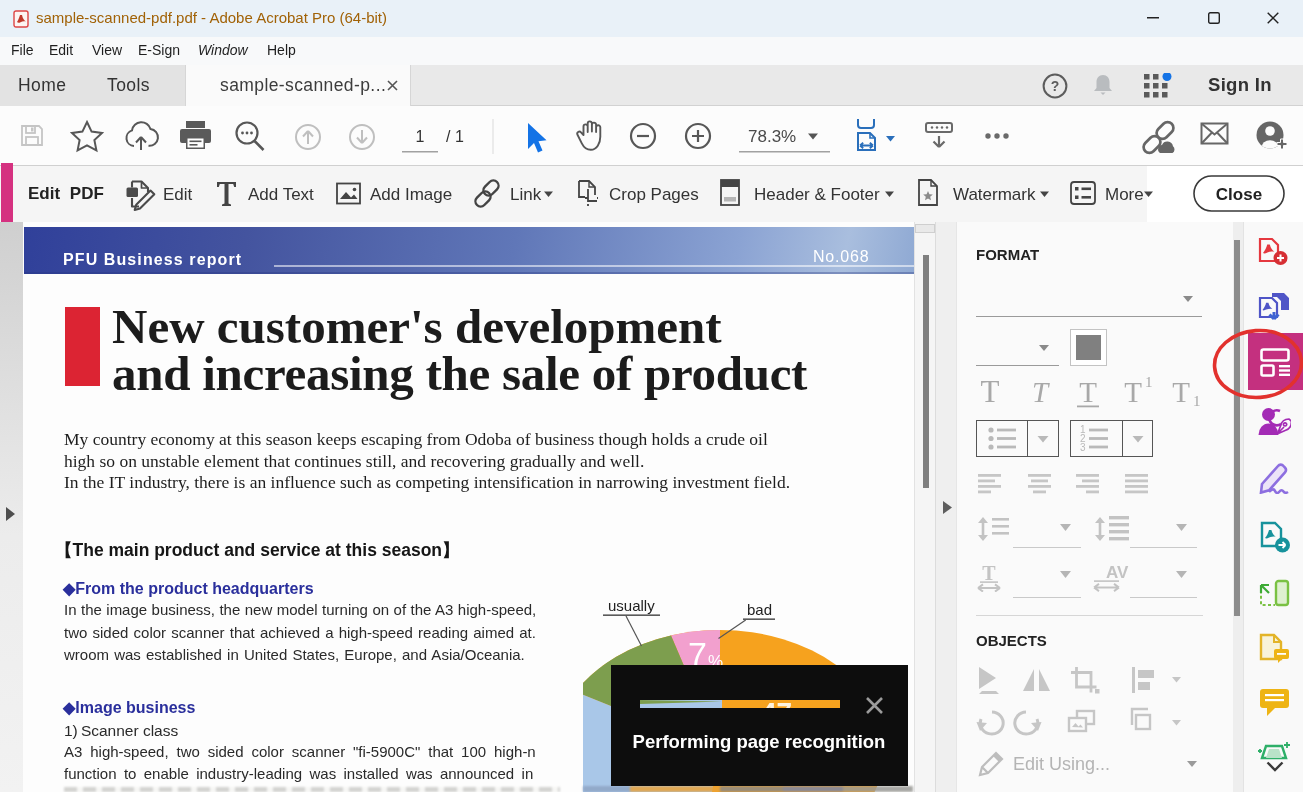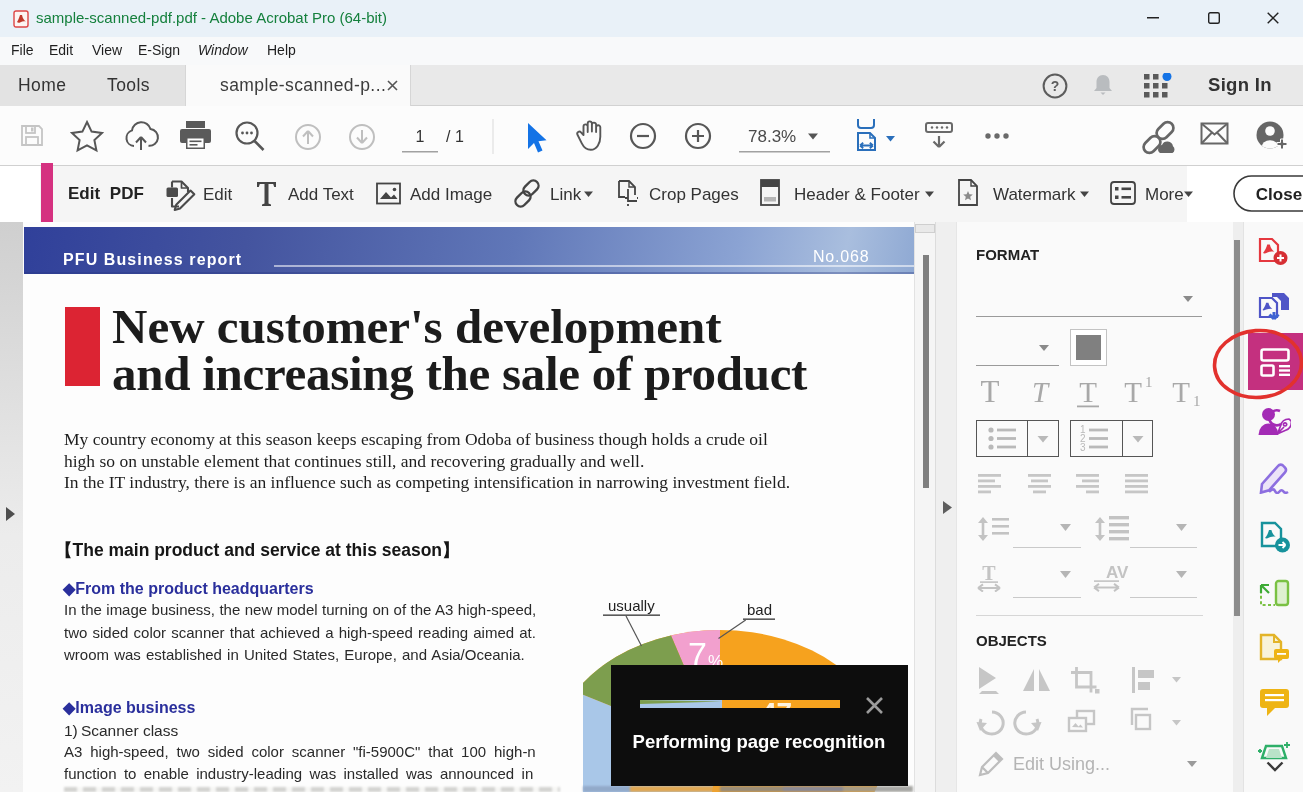--- a/index.html
+++ b/index.html
@@ -2,37 +2,37 @@
 <html><head>
 <meta charset="utf-8">
 <style>
   * { margin:0; padding:0; box-sizing:border-box; }
   html,body { width:1303px; height:792px; overflow:hidden; font-family:"Liberation Sans", sans-serif; }
   #app { position:relative; width:1303px; height:792px; background:#fff; }
   .abs { position:absolute; }
 
   
   #titlebar { position:absolute; left:0; top:0; width:1303px; height:37px; background:#e9f1f8; }
-  #titletext { position:absolute; left:36px; top:9px; font-size:15px; color:#15803d; }
+  #titletext { position:absolute; left:36px; top:9px; font-size:15px; color:#a16207; }
 
   
   #menubar { position:absolute; left:0; top:37px; width:1303px; height:28px; background:#f8f9fa; }
   #menubar span { position:absolute; top:5px; font-size:14px; color:#1f1f1f; }
 
   
   #tabbar { position:absolute; left:0; top:65px; width:1303px; height:41px; background:#e9e9e9; border-bottom:1px solid #d2d2d2; }
   #tab-active { position:absolute; left:185px; top:0; width:226px; height:41px; background:#fafafa; border-left:1px solid #d6d6d6; border-right:1px solid #d6d6d6; }
   .tabtxt { position:absolute; top:10px; font-size:17.5px; color:#3a3a3a; letter-spacing:0.4px; }
 
   
   #toolbar { position:absolute; left:0; top:106px; width:1303px; height:60px; background:#fcfcfc; border-bottom:1px solid #d0d0d0; }
   #toolbar svg { position:absolute; }
 
   
-  #editbar { position:absolute; left:0; top:166px; width:1147px; height:56px; background:#f5f5f5;margin-left:40px; }
+  #editbar { position:absolute; left:0; top:166px; width:1147px; height:56px; background:#f5f5f5; }
   #editbar .lbl { position:absolute; top:18px; font-size:17px; color:#333; }
 
   
   #content { position:absolute; left:0; top:222px; width:1039px; height:570px; background:#fff; }
   #leftstrip { position:absolute; left:0; top:0; width:23px; height:570px; background:linear-gradient(#cfcfcf, #ececec 55%, #f2f2f2); }
   #page { position:absolute; left:23px; top:0; width:891px; height:570px; background:#fdfdfd; overflow:hidden; }
   #docscroll { position:absolute; left:914px; top:0; width:21px; height:570px; background:#f5f5f5; border-left:1px solid #e2e2e2; }
   #splitter { position:absolute; left:935px; top:0; width:22px; height:570px; background:#efefef; border-left:1px solid #dcdcdc; border-right:1px solid #e6e6e6; }
   #panel { position:absolute; left:957px; top:0; width:276px; height:570px; background:#fafafa; }
   #panelscroll { position:absolute; left:1233px; top:0; width:10px; height:570px; background:#eeeeee; }

